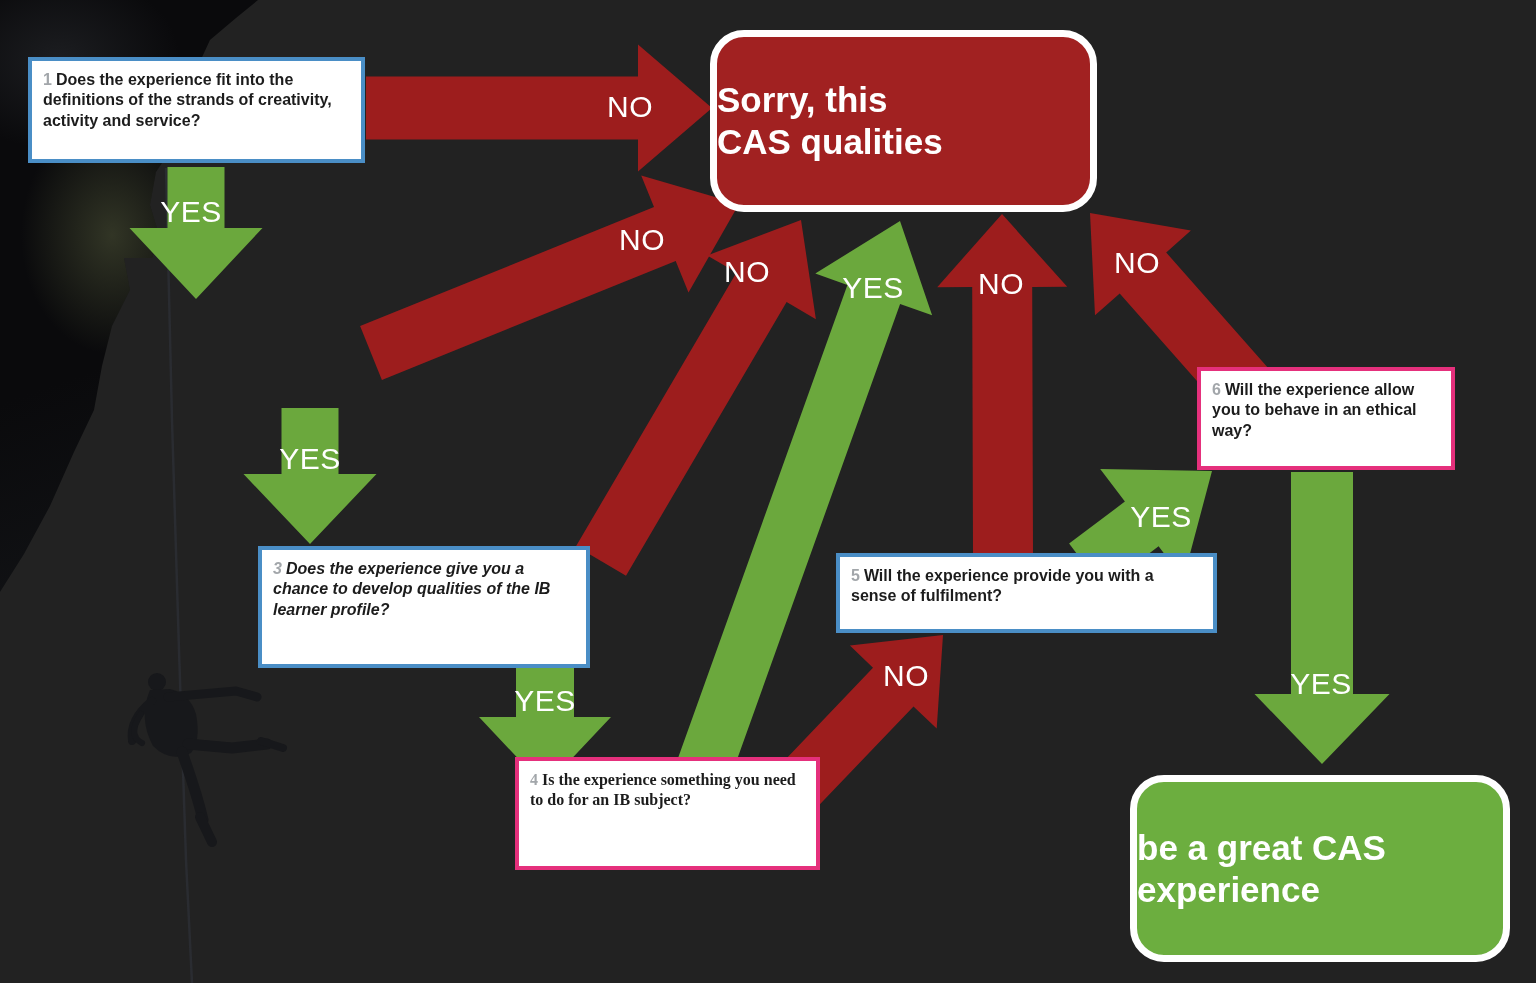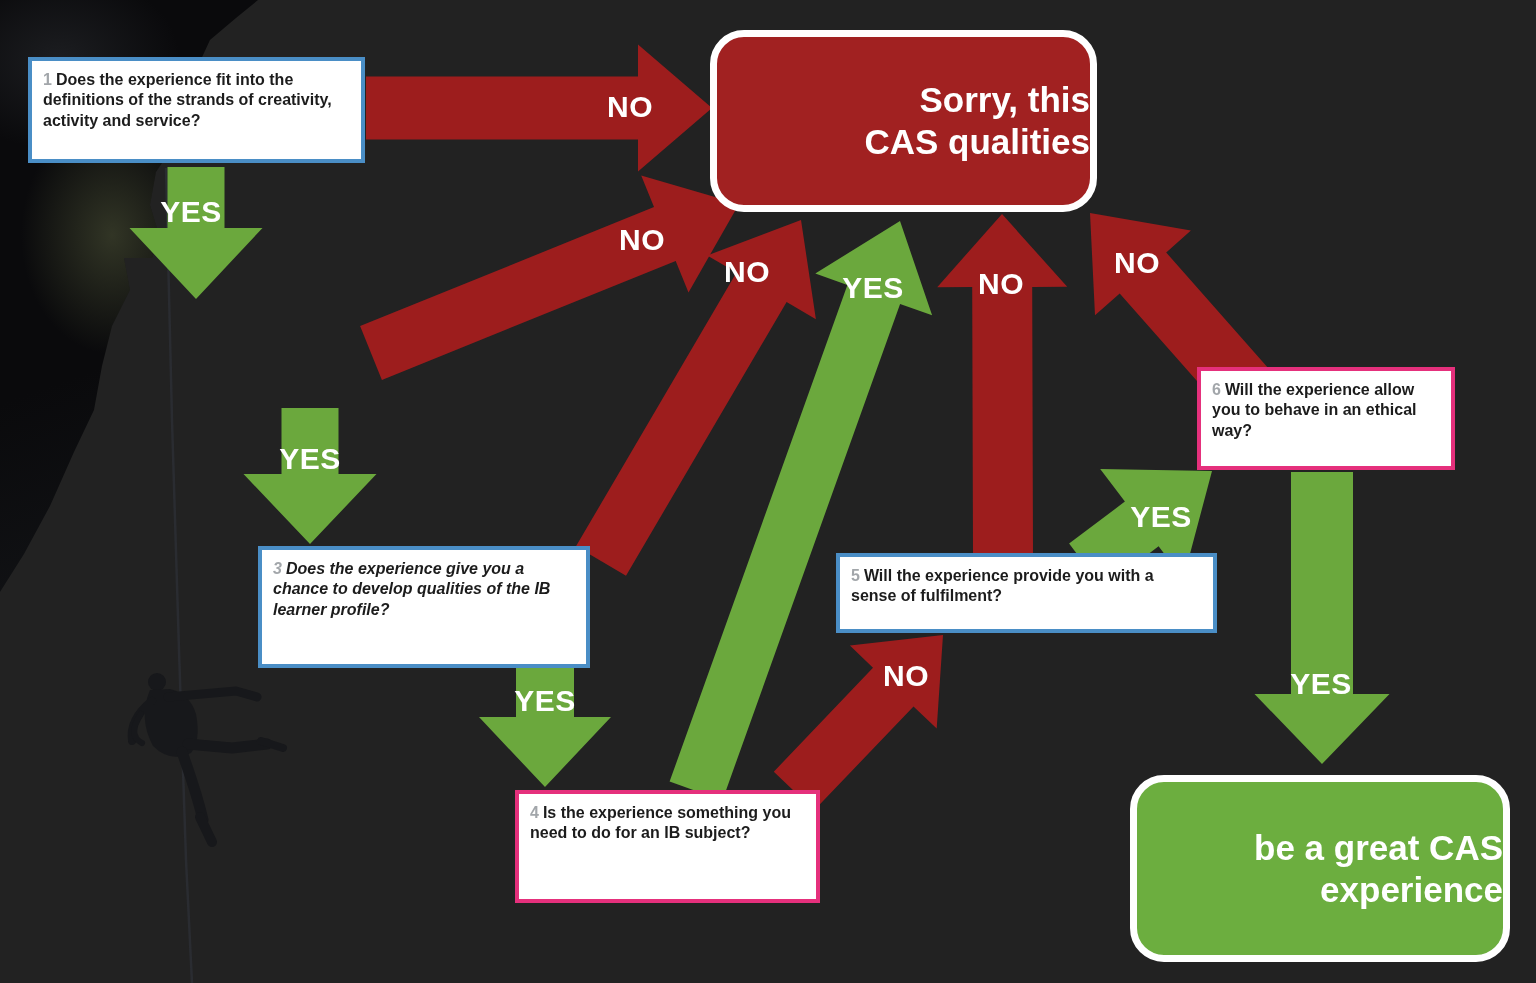--- a/index.html
+++ b/index.html
@@ -30,34 +30,34 @@
       linear-gradient(160deg,#0a0a0c 55%,#141619 100%);
     clip-path:polygon(0 0,258px 0,236px 18px,210px 40px,198px 66px,190px 104px,176px 142px,
       156px 172px,150px 205px,160px 238px,152px 258px,124px 258px,130px 290px,112px 326px,
       102px 366px,94px 410px,74px 452px,50px 506px,24px 554px,0 592px);
   }
   .photo-svg{position:absolute;inset:0;z-index:1;}
   
   #arrows{position:absolute;inset:0;z-index:2;}
   .edge-label{
     position:absolute;z-index:3;transform:translate(-50%,-50%);
-    color:#fff;font-weight:700;font-size:30px;letter-spacing:.5px;white-space:nowrap;
+    color:#fff;font-weight:400;font-size:30px;letter-spacing:.5px;white-space:nowrap;
   }
   
   .qbox{
     position:absolute;z-index:4;background:#fff;box-sizing:border-box;
     padding:9px 11px;font-weight:700;font-size:16px;line-height:1.27;color:#1c1c1c;
   }
   .qbox .qnum{color:#a2a6aa;margin-right:4px;}
   .border-blue{border:4px solid #4a8ec6;}
   .border-pink{border:4px solid #e5307c;}
   
   .result{
     position:absolute;z-index:4;box-sizing:border-box;border:7px solid #fff;border-radius:34px;
-    display:flex;flex-direction:column;align-items:flex-end;justify-content:center;
+    display:flex;flex-direction:column;align-items:flex-start;justify-content:center;
     color:#fff;font-weight:700;font-size:35px;line-height:1.2;text-align:center;
   }
 </style>
 </head>
 <body>
 
 <div id="stage">
 
   <div class="sky"></div>
   <div class="rock"></div>
@@ -104,21 +104,21 @@
       <div class="edge-label" style="left: 1137px; top: 263px;">NO</div>
       <div class="edge-label" style="left: 1321px; top: 684px;">YES</div>
     </div>
 
   <div class="qbox border-blue" style="left:28px;top:57px;width:337px;height:106px;">
     <span class="qnum">1</span><span>Does the experience fit into the definitions of the strands of creativity, activity and service?</span>
   </div>
   <div class="qbox border-blue" style="left:258px;top:546px;width:332px;height:122px;font-style:italic;">
     <span class="qnum">3</span><span>Does the experience give you a chance to develop qualities of the IB learner profile?</span>
   </div>
-  <div class="qbox border-pink" style="left:515px;top:790px;width:305px;height:113px;">
+  <div class="qbox border-pink" style="left:515px;top:757px;width:305px;height:113px;font-family:Liberation Serif, serif;">
     <span class="qnum">4</span><span>Is the experience something you need to do for an IB subject?</span>
   </div>
   <div class="qbox border-blue" style="left:836px;top:553px;width:381px;height:80px;">
     <span class="qnum">5</span><span>Will the experience provide you with a sense of fulfilment?</span>
   </div>
   <div class="qbox border-pink" style="left:1197px;top:367px;width:258px;height:103px;">
     <span class="qnum">6</span><span>Will the experience allow you to behave in an ethical way?</span>
   </div>
 
   <div class="result" id="negative-box" style="left: 710px; top: 30px; width: 387px; height: 182px; background: rgb(161, 33, 33);">

